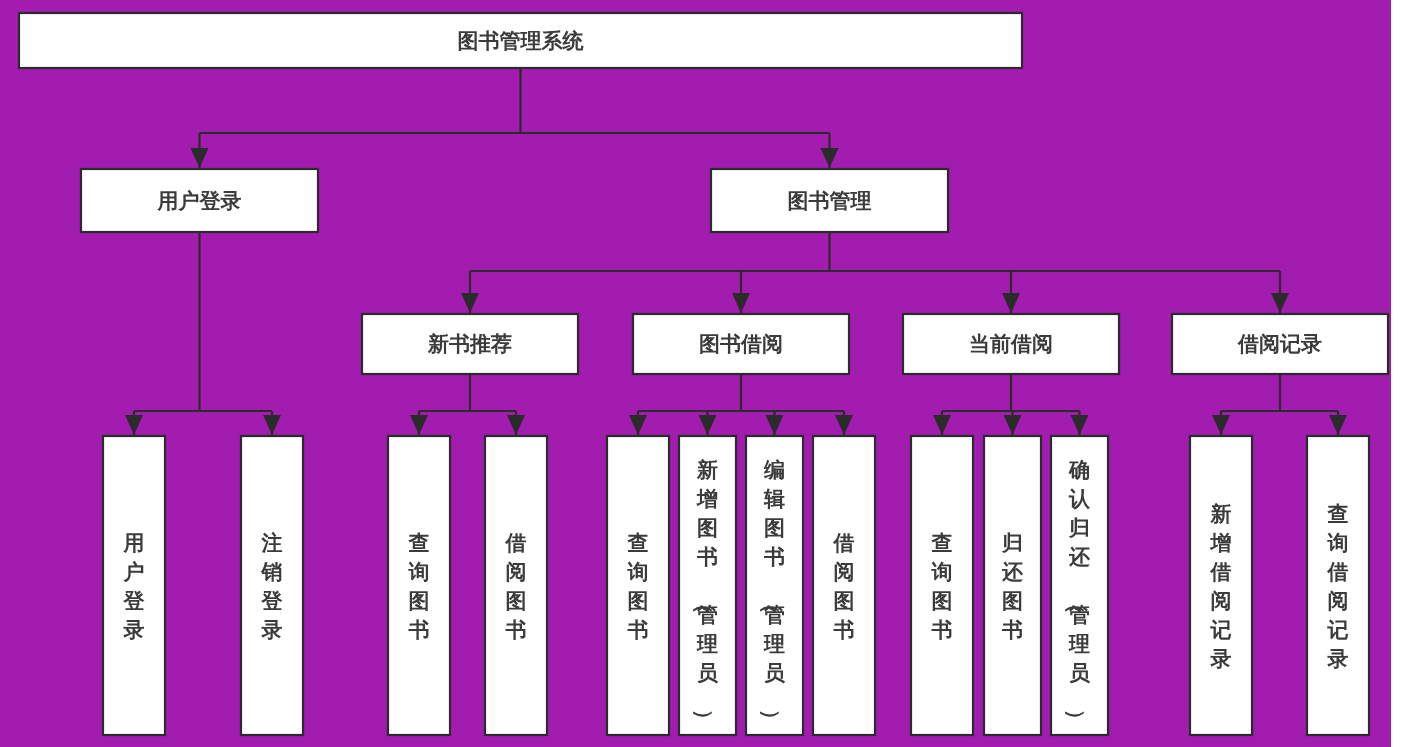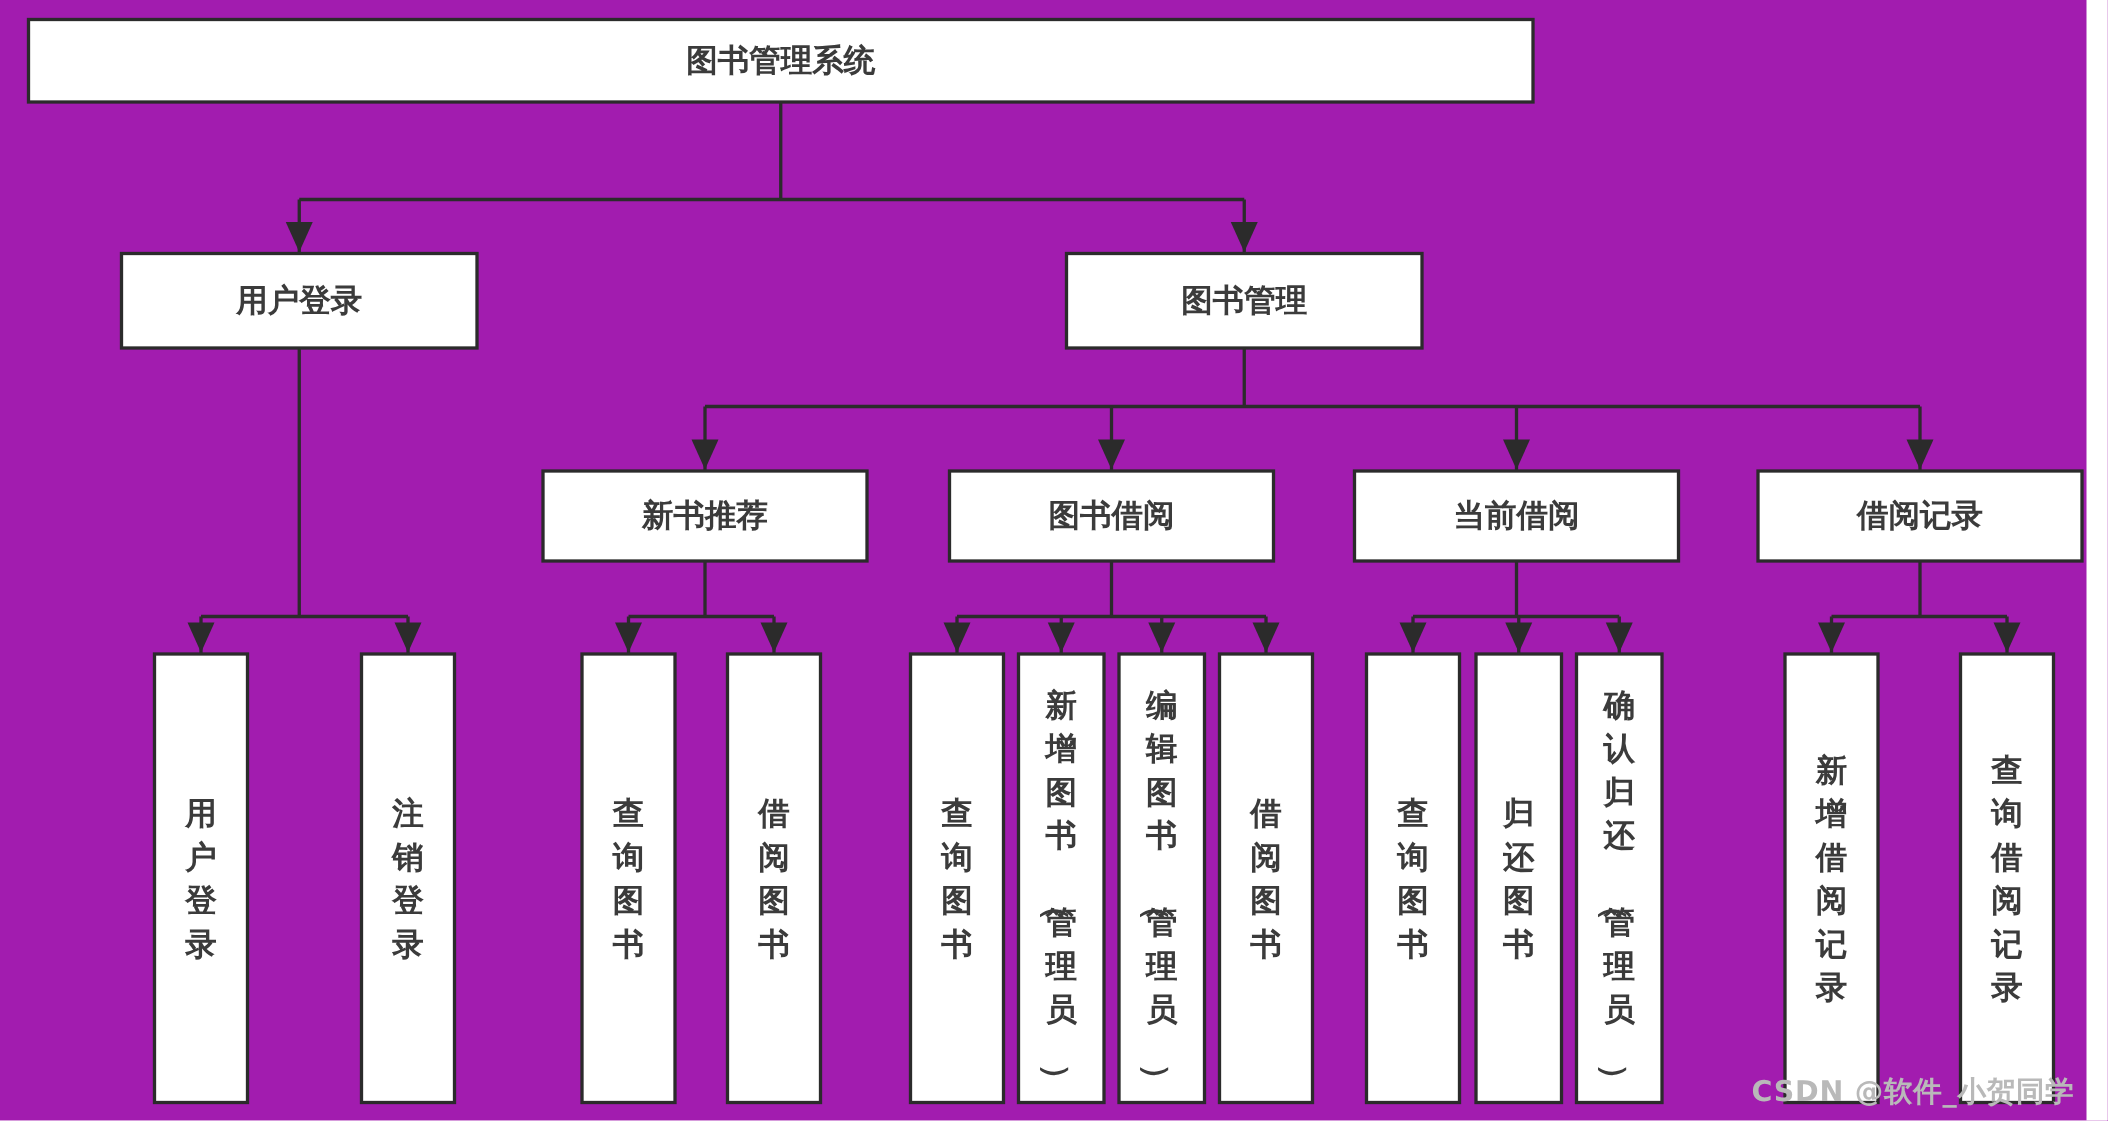--- a/index.html
+++ b/index.html
@@ -202,14 +202,13 @@
         <g>
           <rect x="1190" y="436" width="62" height="299" class="node-rect"></rect>
           <text x="1221" y="520.5" class="node-label-vertical"><tspan x="1221" dy="0">新</tspan><tspan x="1221" dy="29">增</tspan><tspan x="1221" dy="29">借</tspan><tspan x="1221" dy="29">阅</tspan><tspan x="1221" dy="29">记</tspan><tspan x="1221" dy="29">录</tspan></text>
         </g>
         <g>
           <rect x="1307" y="436" width="62" height="299" class="node-rect"></rect>
           <text x="1338" y="520.5" class="node-label-vertical"><tspan x="1338" dy="0">查</tspan><tspan x="1338" dy="29">询</tspan><tspan x="1338" dy="29">借</tspan><tspan x="1338" dy="29">阅</tspan><tspan x="1338" dy="29">记</tspan><tspan x="1338" dy="29">录</tspan></text>
         </g>
       </g>
   </svg>
-  <div class="watermark">CSDN @软件_小贺同学</div>
 </div>
 
 </body></html>

